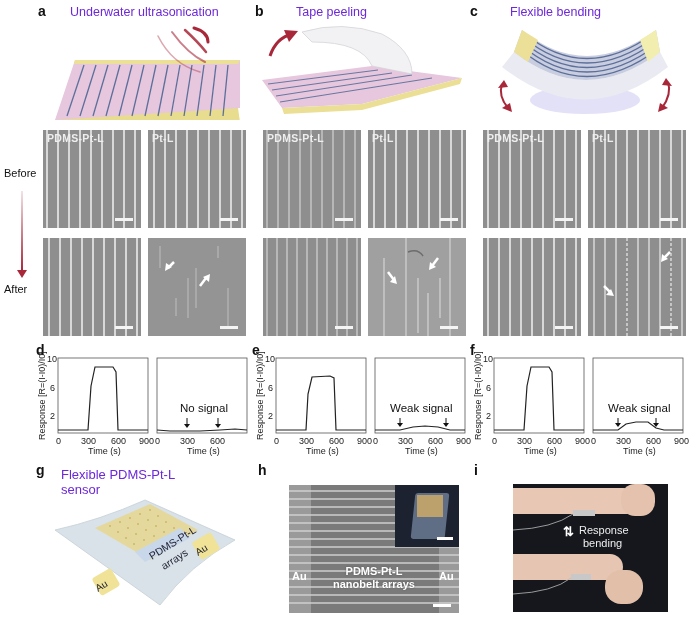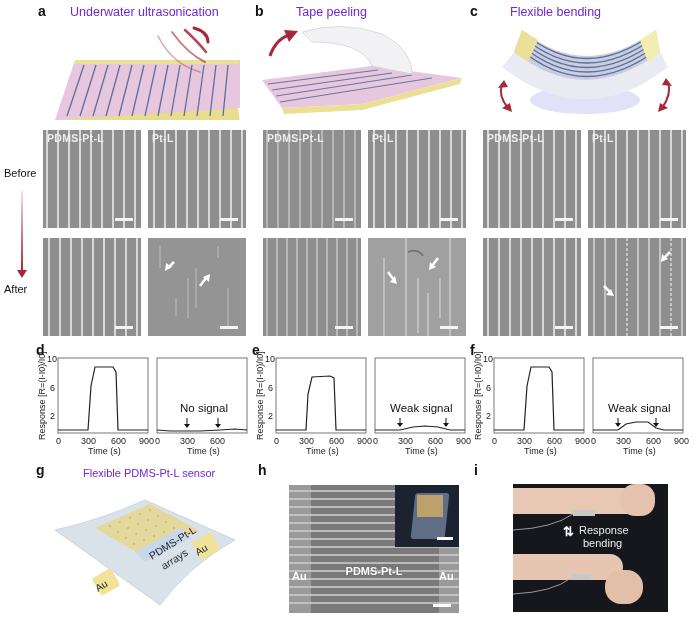--- a/index.html
+++ b/index.html
@@ -393,21 +393,21 @@
         <polygon points="217,73 223,73 220,77"></polygon>
       </g>
   <text class="tick" x="155" y="94">0</text>
       <text class="tick" x="180" y="94">300</text>
   <text class="tick" x="210" y="94">600</text>
       <text class="tick" x="238" y="94">900</text>
   <text class="axlbl" x="187" y="104">Time (s)</text>
 </svg></div>
 
 <div class="plabel" style="left:36px;top:462px">g</div>
-<div class="ptitle" style="left:83px;top:467px;width:150px;font-size:11px">Flexible PDMS-Pt-L sensor</div>
+<div class="ptitle" style="left:61px;top:467px;width:150px;font-size:13px">Flexible PDMS-Pt-L sensor</div>
 <svg class="abs" style="left:40px;top:490px" width="210" height="125">
   <path d="M15,40 Q60,30 105,10 L195,50 Q150,75 120,115 Z" fill="#d8e2e8" stroke="#c4cfd6" stroke-width="0.8"></path>
   <path d="M55,38 L110,14 L158,40 L110,70 Z" fill="#e8d68a" opacity="0.8"></path>
   <g fill="#b8a04a">
     <circle cx="70" cy="36" r="0.8"></circle>
       <circle cx="80" cy="32" r="0.8"></circle>
       <circle cx="90" cy="28" r="0.8"></circle>
       <circle cx="100" cy="24" r="0.8"></circle>
       <circle cx="110" cy="20" r="0.8"></circle>
     <circle cx="78" cy="42" r="0.8"></circle>
@@ -458,20 +458,21 @@
         <line x1="0" y1="118" x2="170" y2="118"></line>
       </g>
     </svg>
   <div class="abs" style="left:106px;top:0;width:64px;height:62px;background:#1c2230">
     <div class="abs" style="left:18px;top:8px;width:34px;height:46px;background:#5f6e84;border-radius:3px;transform:skewX(-6deg)"></div>
     <div class="abs" style="left:22px;top:10px;width:26px;height:22px;background:#c8a66a;opacity:0.9"></div>
     <div class="abs" style="left:42px;top:52px;width:16px;height:3px;background:#fff"></div>
   </div>
   <div class="abs" style="left:0;top:80px;width:170px;text-align:center;color:#fff;font-weight:bold;font-size:11px;line-height:13px;text-shadow:0 0 2px #555">
     <div>PDMS-Pt-L</div>
+    <div>nanobelt arrays</div>
   </div>
   <div class="abs" style="left:3px;top:85px;color:#fff;font-weight:bold;font-size:11px">Au</div>
   <div class="abs" style="left:150px;top:85px;color:#fff;font-weight:bold;font-size:11px">Au</div>
   <div class="abs" style="left:144px;top:119px;width:18px;height:3px;background:#fff"></div>
 </div>
 
 <div class="plabel" style="left:474px;top:462px">i</div>
 <div class="abs" style="left:513px;top:484px;width:155px;height:128px;background:#15171c;overflow:hidden">
   <div class="abs" style="left:0;top:4px;width:125px;height:26px;background:#e8c8b4;border-radius:0 16px 12px 0"></div>
   <div class="abs" style="left:108px;top:0;width:34px;height:32px;background:#e4c2ae;border-radius:14px"></div>

